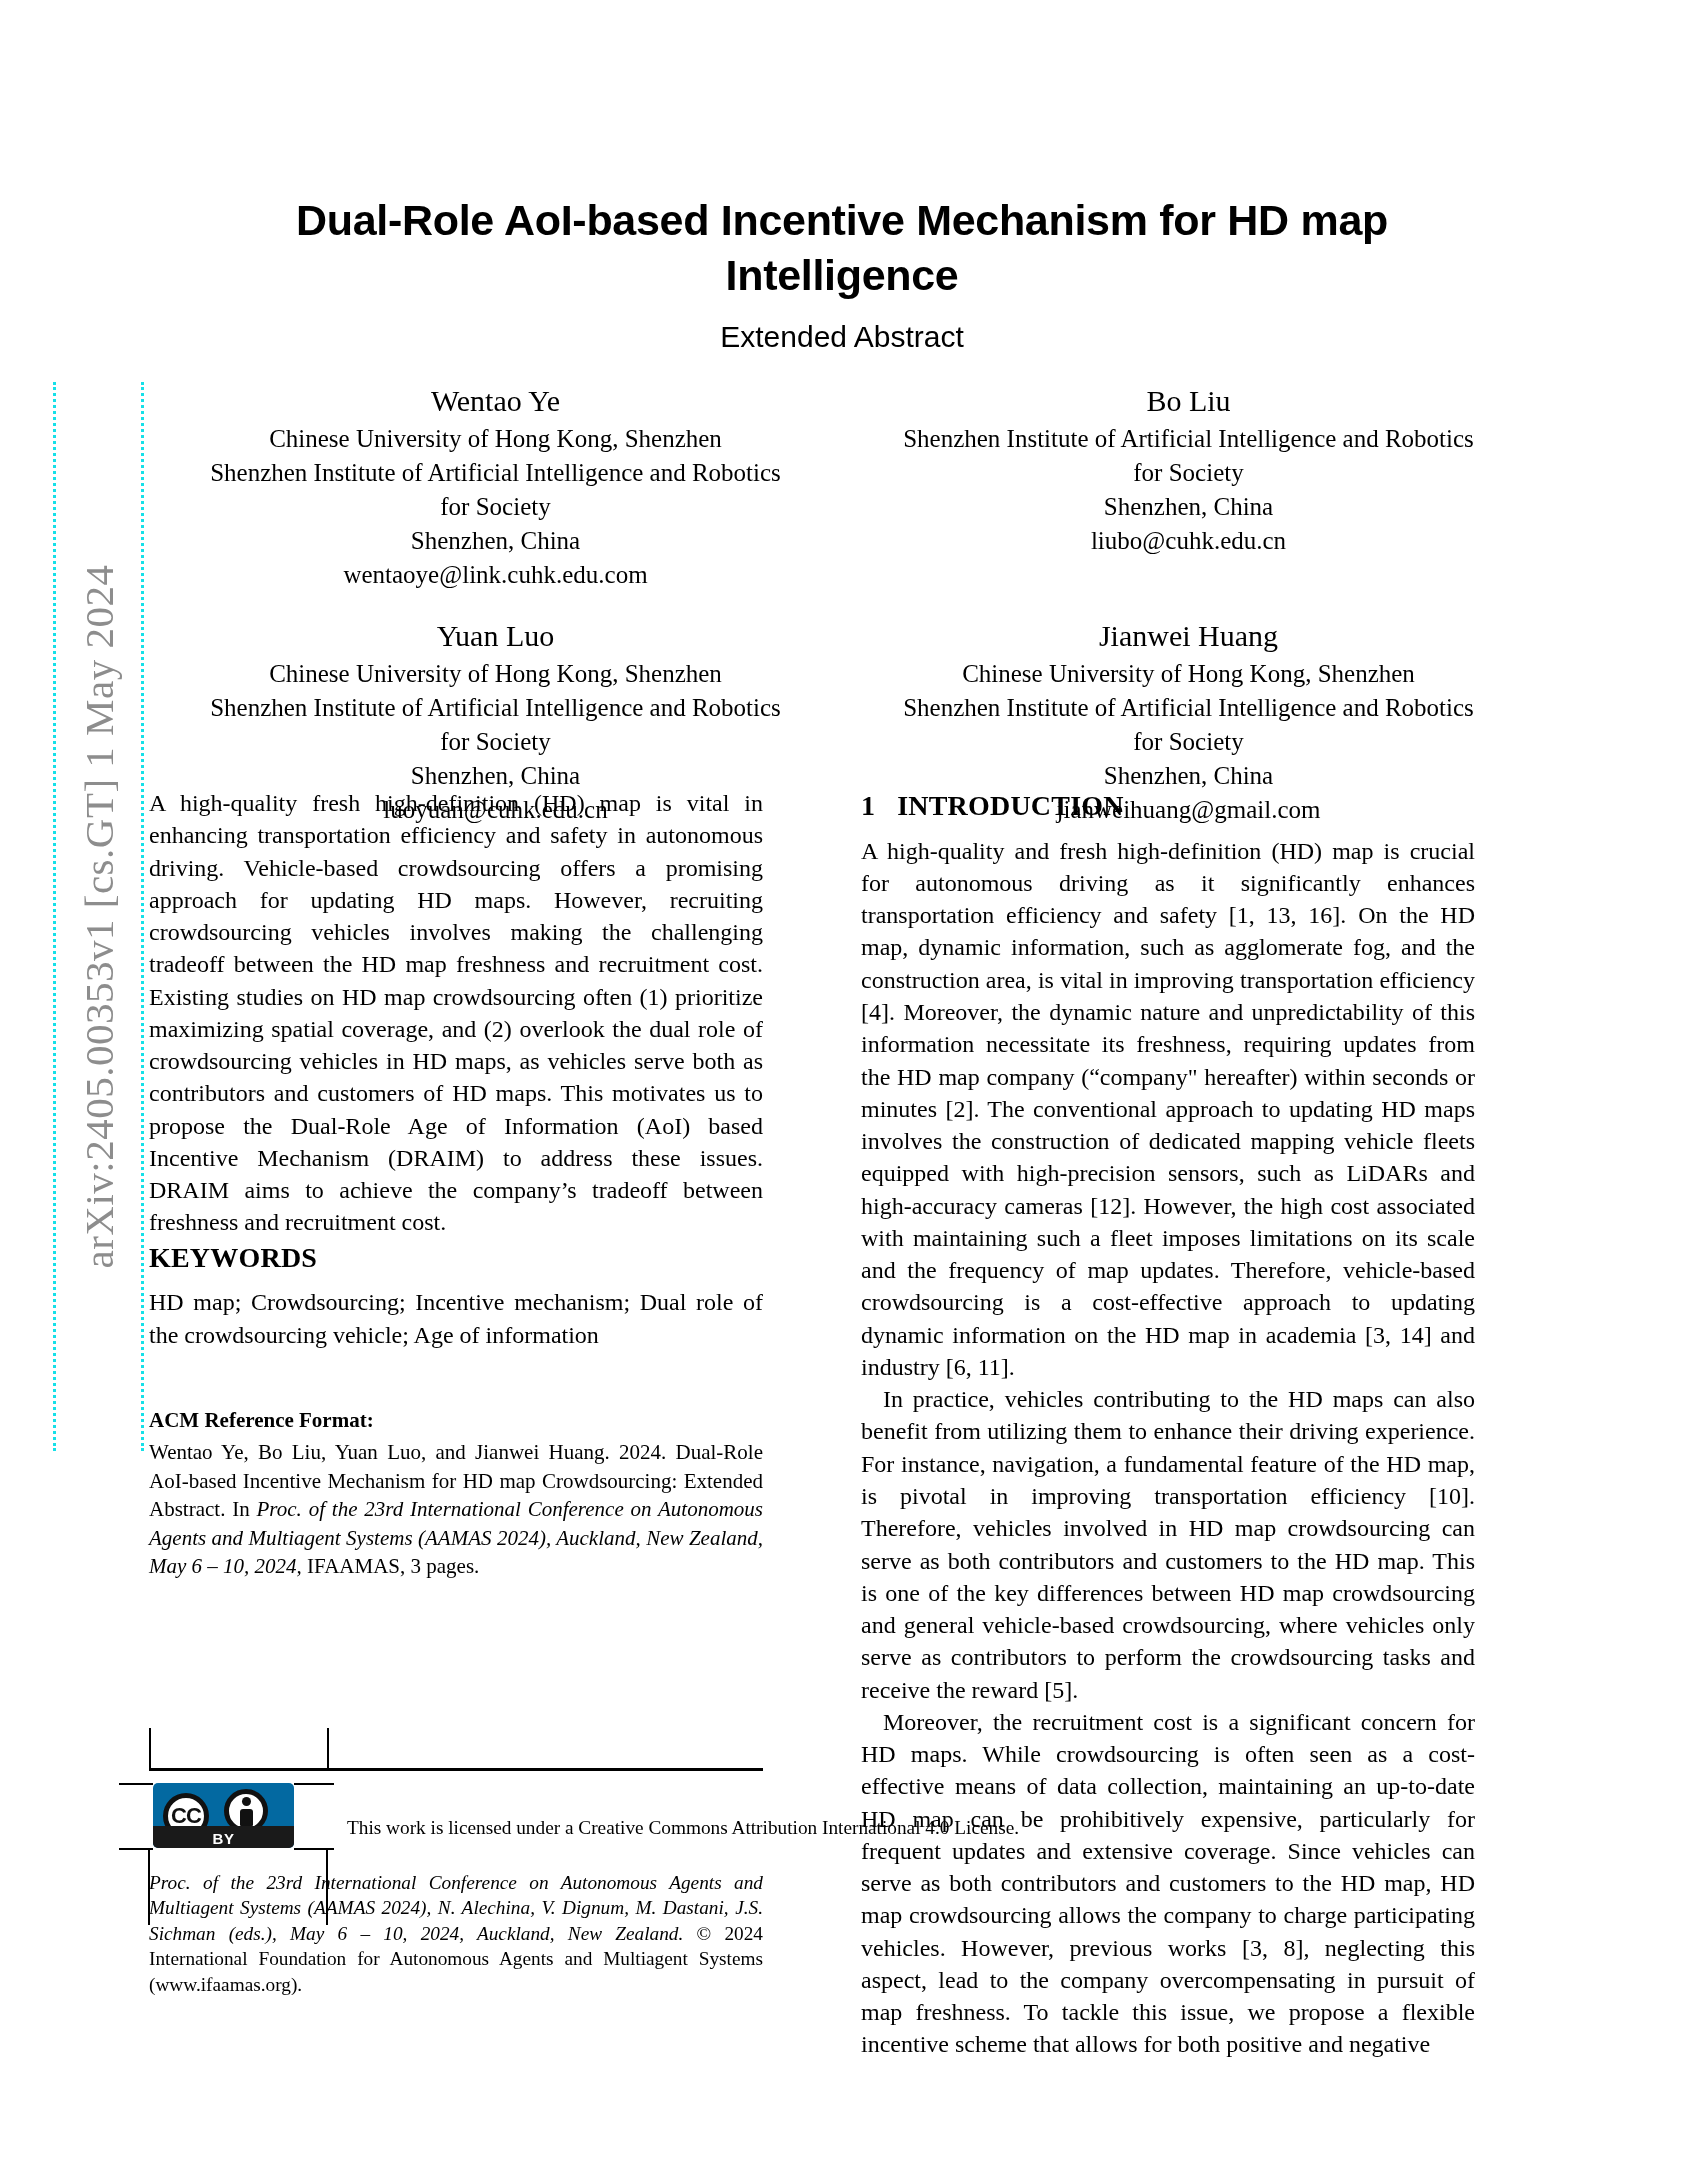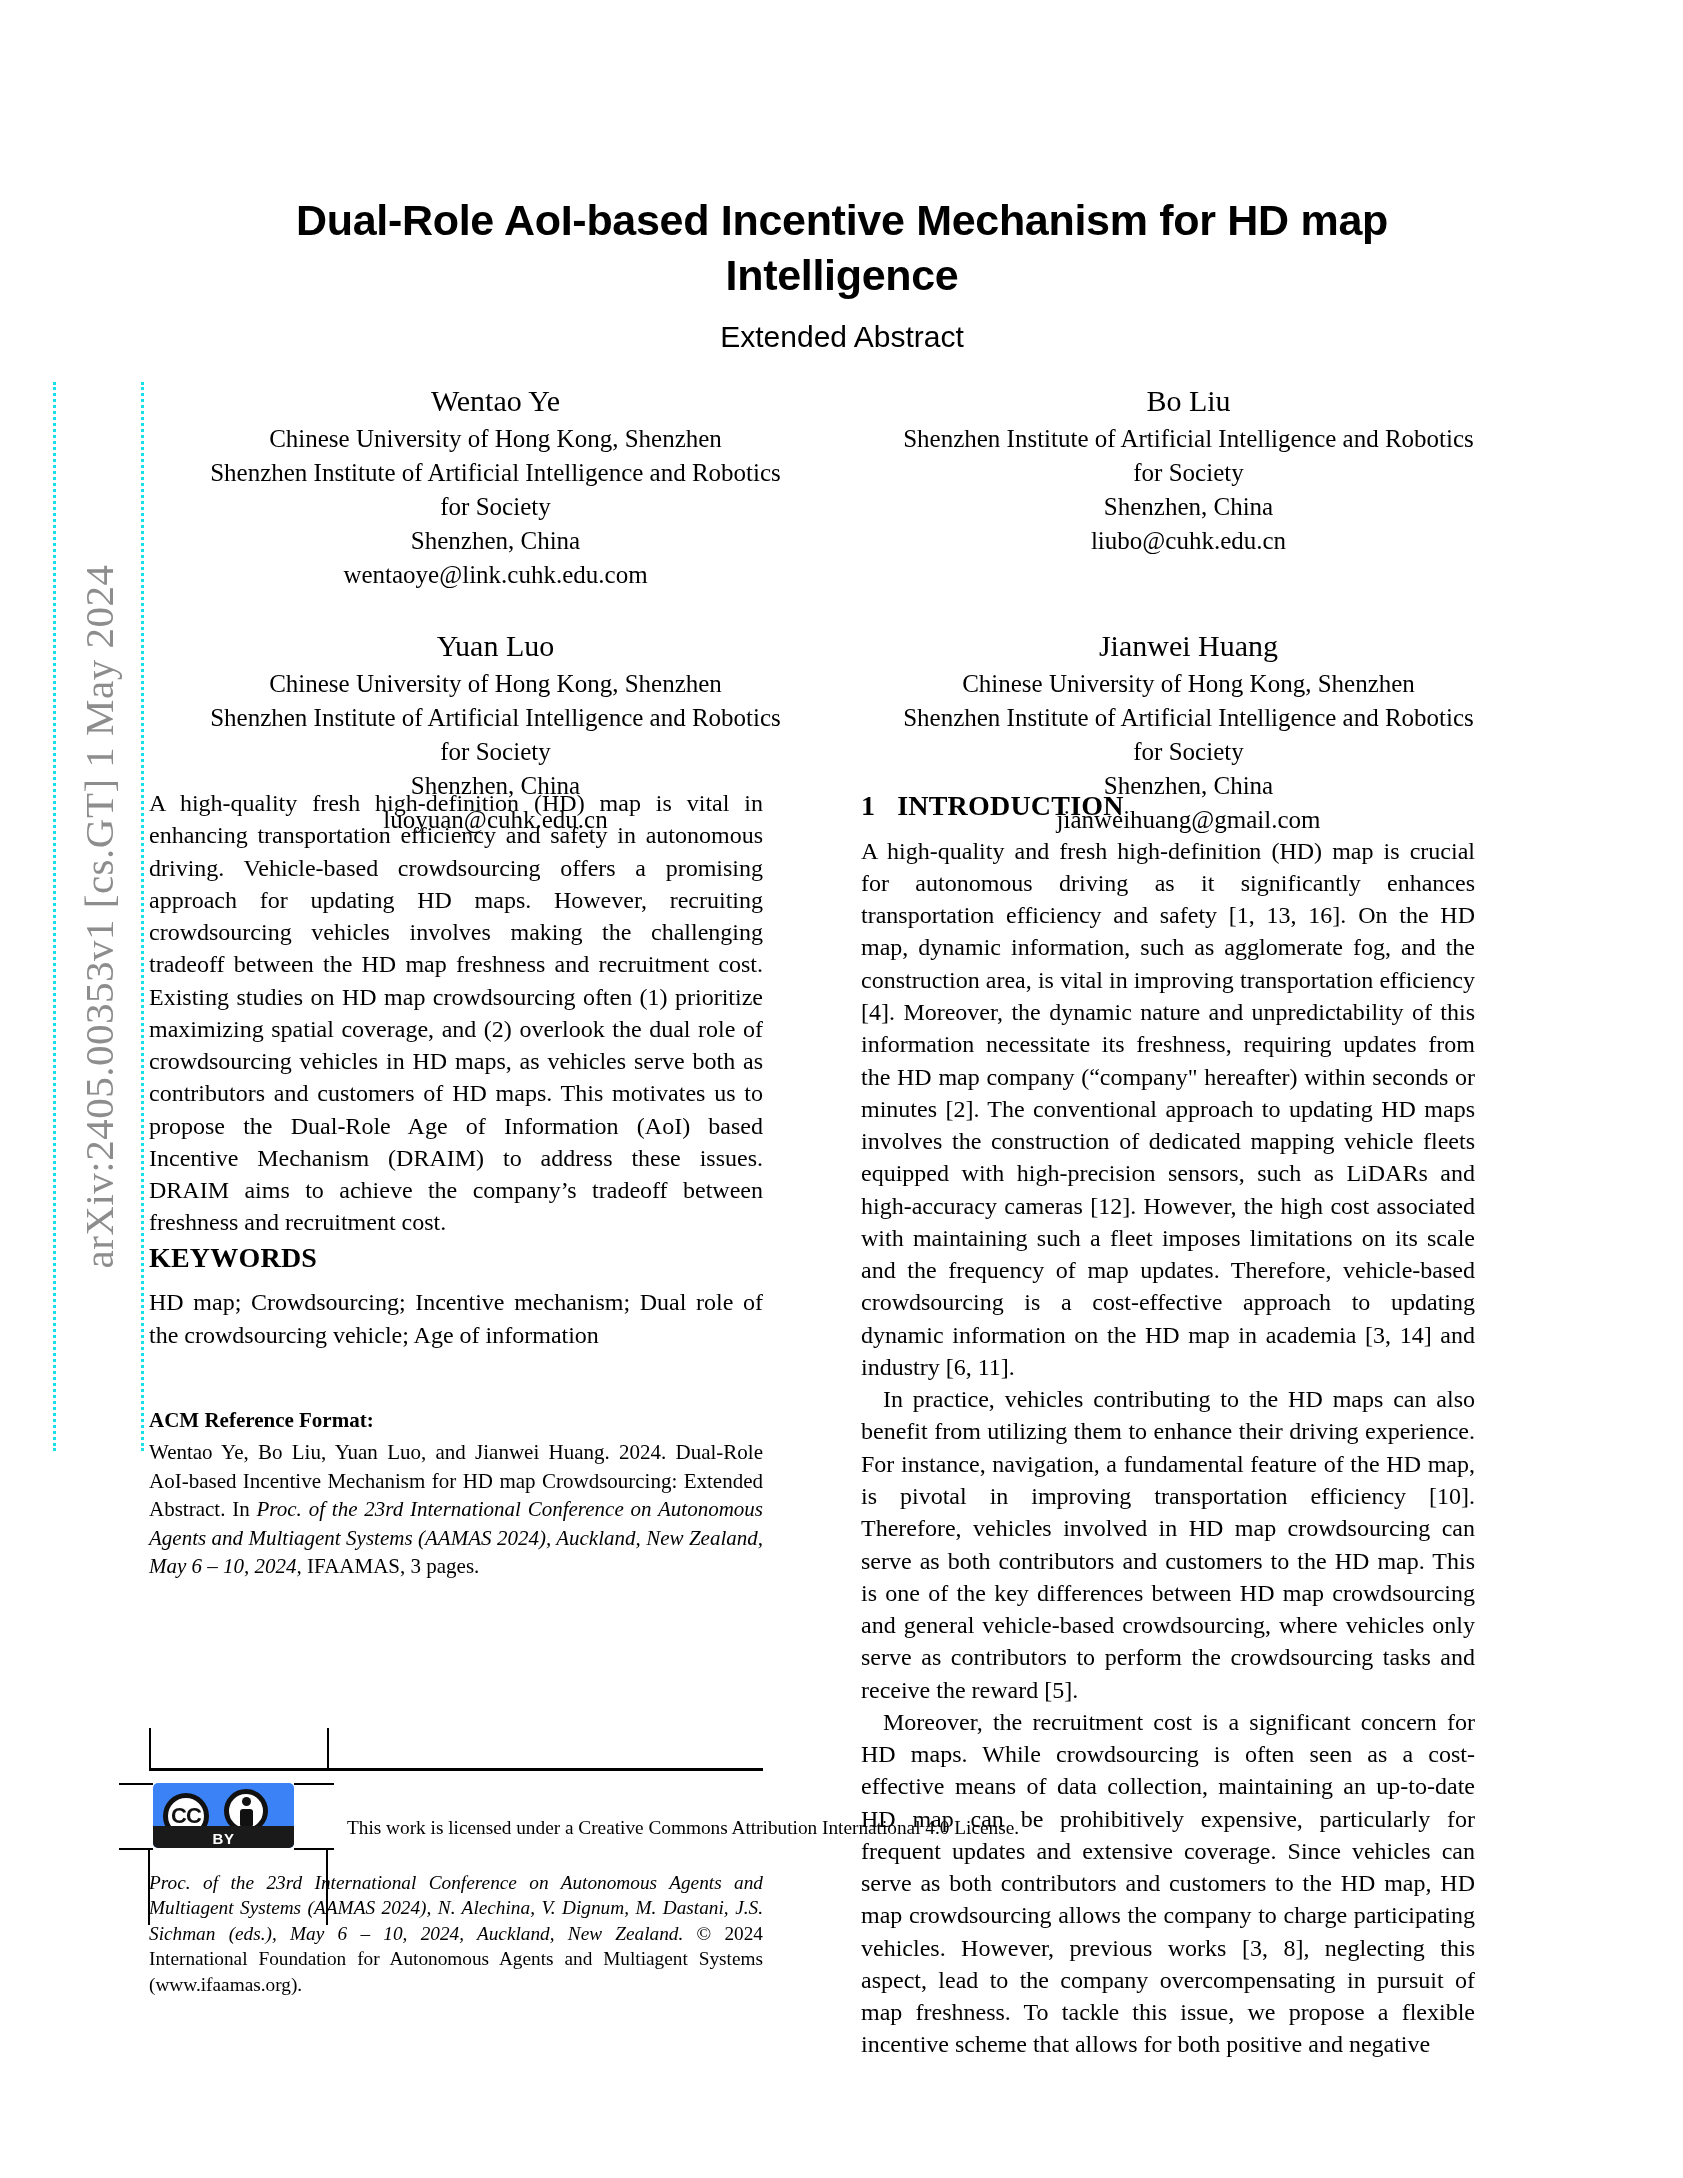--- a/index.html
+++ b/index.html
@@ -87,21 +87,21 @@
   }
   .author-name {
     font-size: 30px;
     line-height: 1.3;
     margin-bottom: 2px;
   }
   .author-line {
     font-size: 25px;
     line-height: 1.36;
   }
-  .author-row + .author-row { margin-top: 34px; }
+  .author-row + .author-row { margin-top: 24px; }
 
   
   .column {
     position: absolute;
     top: 787px;
     width: 614px;
     font-size: 24px;
     line-height: 1.345;
   }
   #col-left  { left: 149px; }
@@ -178,21 +178,21 @@
   }
   .side-dash.left-top   { left: -30px; top: 8px;  width: 34px; }
   .side-dash.left-bot   { left: -30px; top: 73px; width: 34px; }
   .side-dash.right-top  { left: 145px; top: 8px;  width: 40px; }
   .side-dash.right-bot  { left: 145px; top: 73px; width: 40px; }
 
   #cc-badge {
     position: absolute;
     left: 4px; top: 8px;
     width: 141px; height: 65px;
-    background: #3b82f6;
+    background: #0369a1;
     border-radius: 5px;
     overflow: hidden;
   }
   #cc-badge .bar {
     position: absolute;
     left: 0; bottom: 0;
     width: 100%; height: 22px;
     background: #1a1a1a;
   }
   #cc-badge .by-text {

